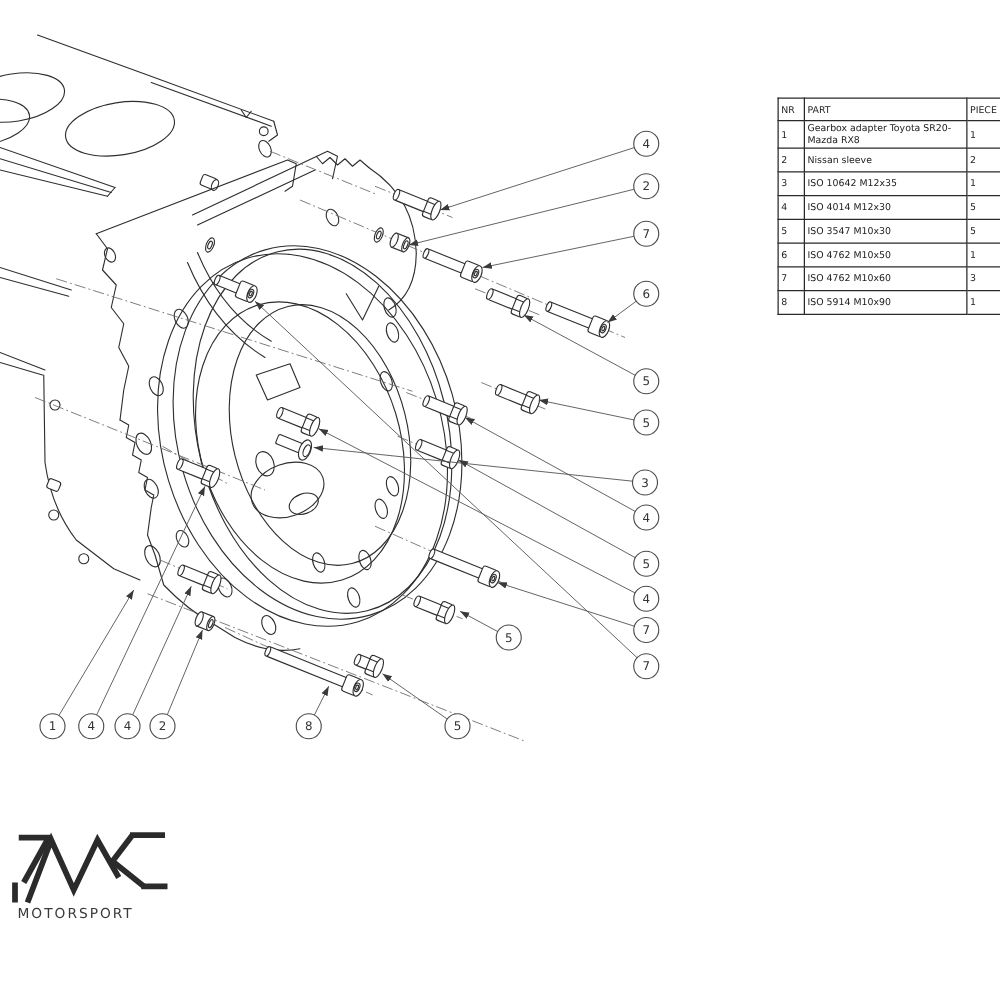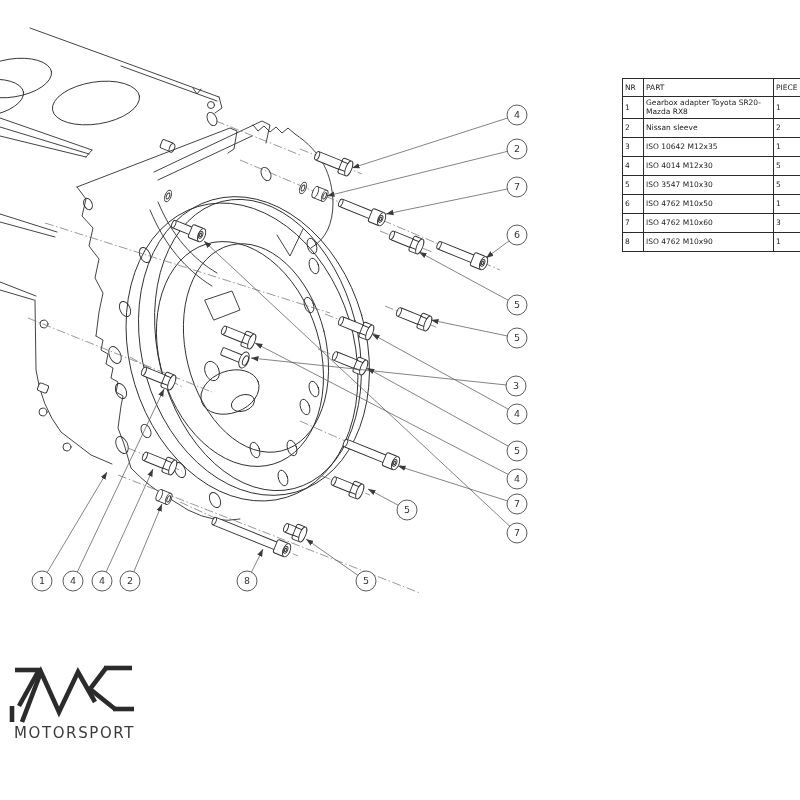--- a/index.html
+++ b/index.html
@@ -18,21 +18,21 @@
   .parts-table table{border-collapse:collapse;width:100%;table-layout:fixed;}
   .parts-table th,.parts-table td{border:1px solid #2a2a2a;text-align:left;vertical-align:middle;
       font-size:7.5px;line-height:1.25;padding:1px 2px;color:#1c1c1c;font-weight:400;
       overflow:hidden;word-wrap:break-word;}
   .parts-table th{height:15px;}
   .parts-table td{height:16px;}
   .col-nr{width:16px;}.col-part{width:125px;}.col-piece{width:26px;}
   
   .footer{position:absolute;left:0;top:650px;width:800px;height:110px;}
   .logo-mark{position:absolute;left:8px;top:8px;}
-  .brand{position:absolute;left:14px;top:74px;font-size:15px;letter-spacing:1.6px;color:#3a3a3a;}
+  .brand{position:absolute;left:14px;top:74px;font-size:11px;letter-spacing:1.6px;color:#3a3a3a;}
   .doc-title{position:absolute;left:144px;top:14px;font-size:16px;font-weight:bold;color:#111;}
   .doc-subtitle{position:absolute;left:143px;top:52px;font-size:16px;color:#1f1f1f;white-space:pre;}
 </style>
 </head>
 <body>
 
 <div class="page">
 
   <svg id="drawing" width="800" height="645" viewBox="0 0 800 645">
     <defs>
@@ -417,21 +417,21 @@
             <td>ISO 4762 M10x50</td>
             <td>1</td>
           </tr>
           <tr>
             <td>7</td>
             <td>ISO 4762 M10x60</td>
             <td>3</td>
           </tr>
           <tr>
             <td>8</td>
-            <td>ISO 4762 M10x90</td>
+            <td>ISO 5914 M10x90</td>
             <td>1</td>
           </tr>
         </tbody>
     </table>
   </div>
 
   <div class="footer">
     <svg class="logo-mark" width="135" height="66" viewBox="0 0 135 66">
       <g fill="none" stroke="#2b2b2b" stroke-width="4.6" stroke-linecap="butt" stroke-linejoin="miter">
         <path d="M 7,12 L 33,12"></path>

